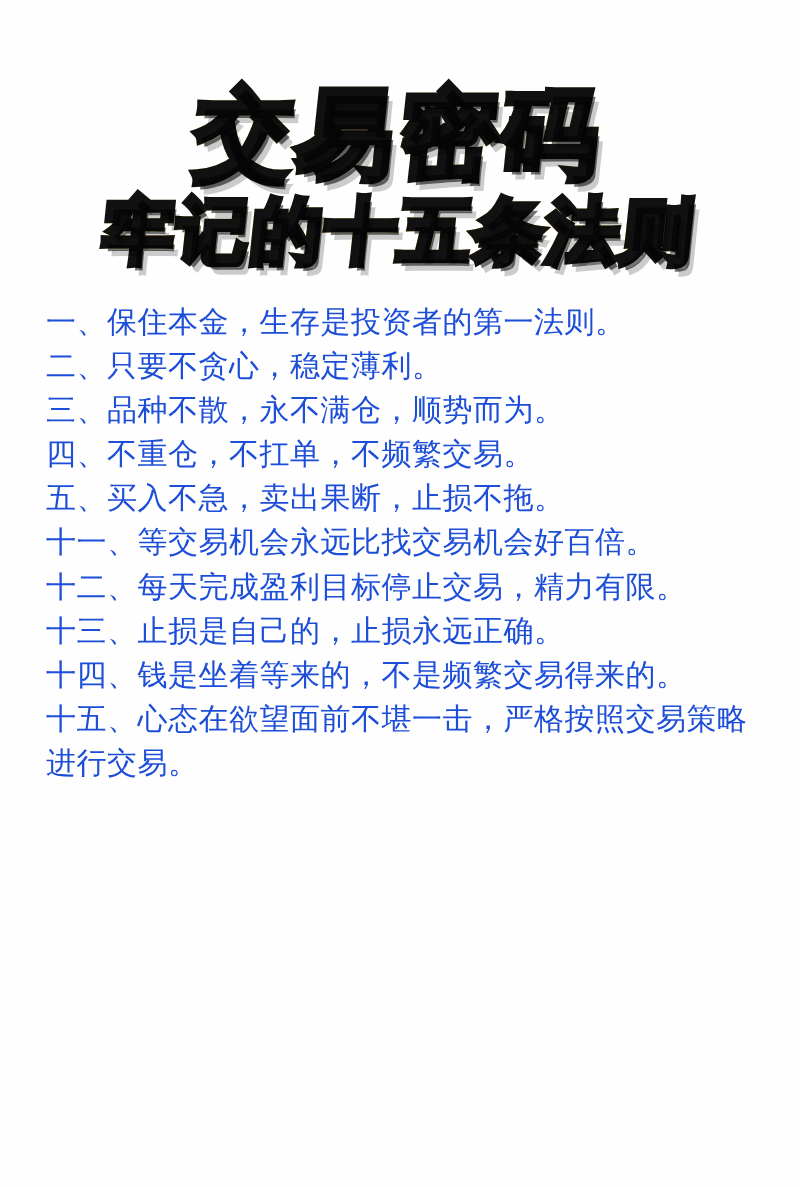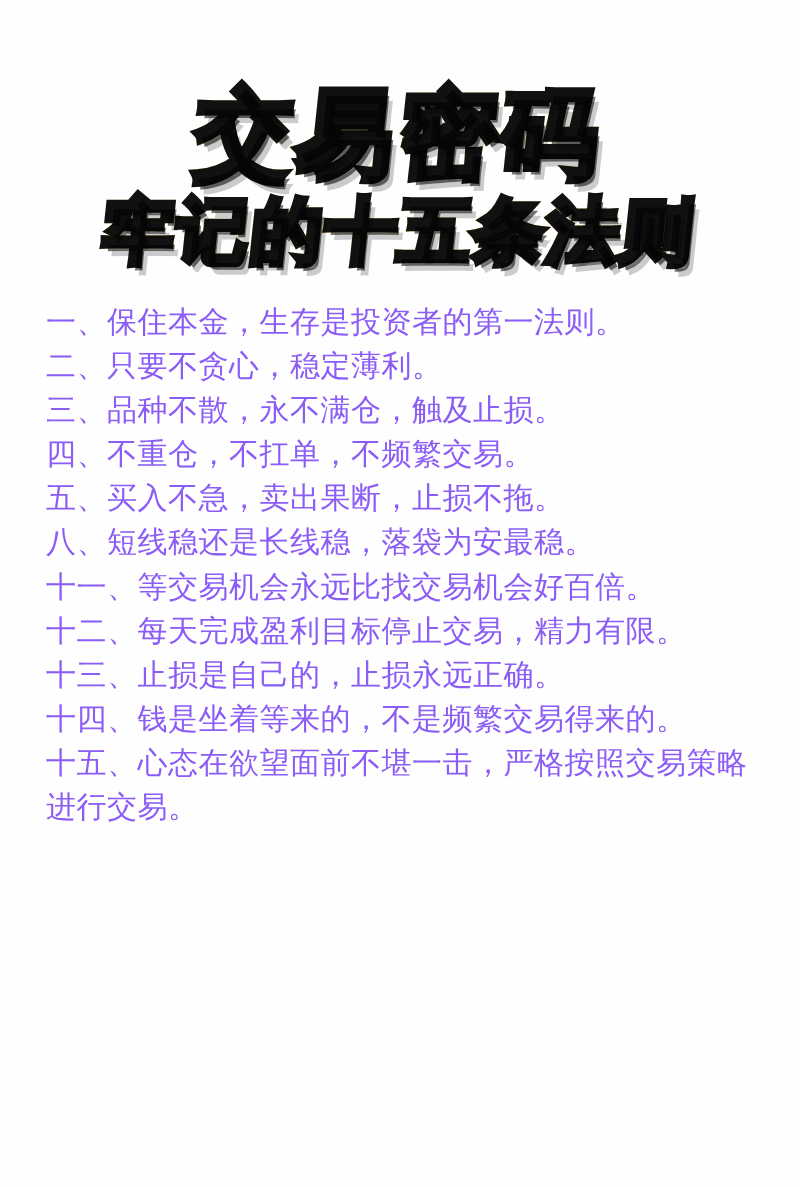--- a/index.html
+++ b/index.html
@@ -73,21 +73,21 @@
   .rules {
     margin: 34px 0 0 0;
     padding: 0 36px 0 46px;
     list-style: none;
   }
 
   .rule {
     font-family: "DejaVu Sans", "Liberation Sans", sans-serif;
     font-size: 30px;
     line-height: 1.47;
-    color: #8b5cf6;
+    color: #1d4ed8;
     letter-spacing: 0.5px;
     text-indent: 0;
     white-space: normal;
   }
 
   .rule.wrap-hang {
     
     text-indent: 0;
   }
 
@@ -100,24 +100,23 @@
   <div class="title-block">
     <div class="title-line title-main">交易密码</div>
     <div class="title-sub-wrap">
       <div class="title-line title-sub">牢记的十五条法则</div>
     </div>
   </div>
 
   <ul class="rules">
     <li class="rule">一、保住本金，生存是投资者的第一法则。</li>
     <li class="rule">二、只要不贪心，稳定薄利。</li>
-    <li class="rule">三、品种不散，永不满仓，触及止损。</li>
+    <li class="rule">三、品种不散，永不满仓，顺势而为。</li>
     <li class="rule">四、不重仓，不扛单，不频繁交易。</li>
     <li class="rule">五、买入不急，卖出果断，止损不拖。</li>
-    <li class="rule">八、短线稳还是长线稳，落袋为安最稳。</li>
     <li class="rule">十一、等交易机会永远比找交易机会好百倍。</li>
     <li class="rule">十二、每天完成盈利目标停止交易，精力有限。</li>
     <li class="rule">十三、止损是自己的，止损永远正确。</li>
     <li class="rule">十四、钱是坐着等来的，不是频繁交易得来的。</li>
     <li class="rule wrap-hang">十五、心态在欲望面前不堪一击，严格按照交易策略进行交易。</li>
   </ul>
 
 </div>
 
 </body></html>

